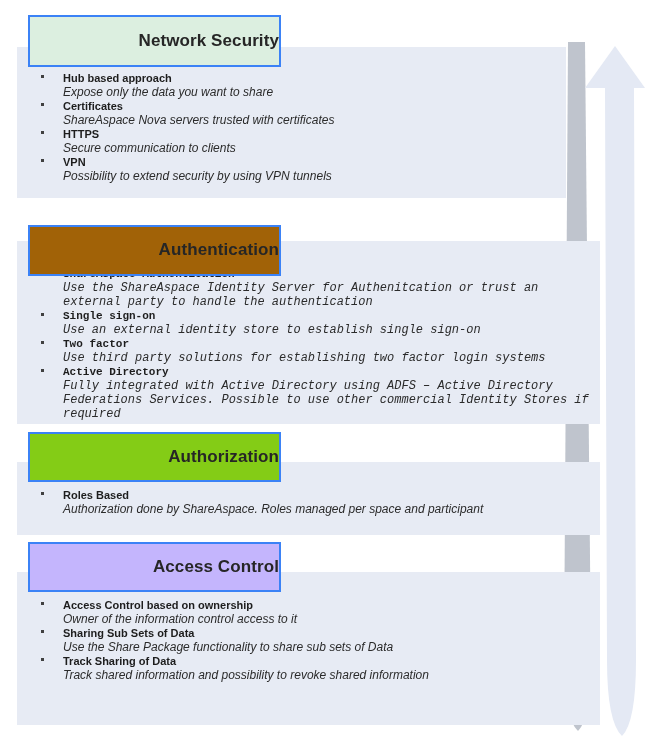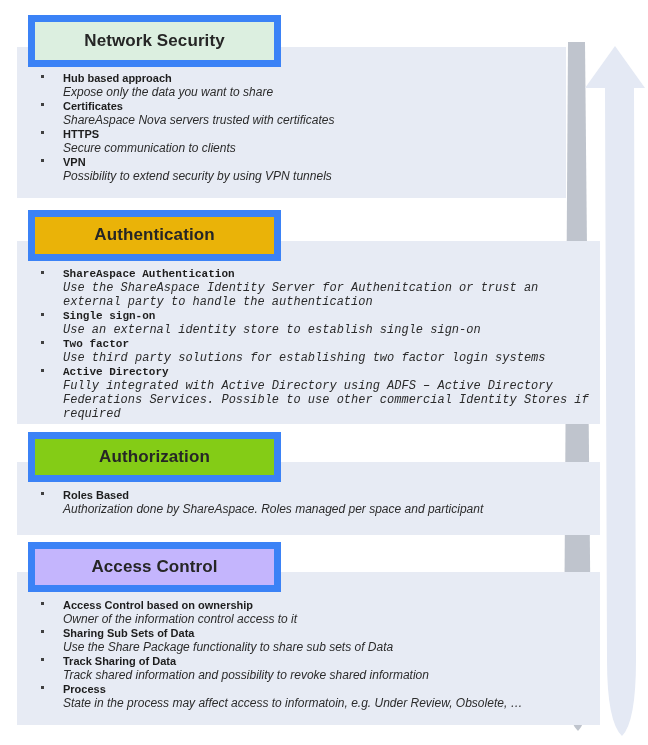--- a/index.html
+++ b/index.html
@@ -48,23 +48,23 @@
     top: 0;
   }
 
   
   .chip {
     position: absolute;
     left: 28px;
     width: 253px;
     display: flex;
     align-items: center;
-    justify-content: center;
+    justify-content: flex-end;
     box-sizing: border-box;
-    border: 7px solid #3b82f6;
+    border: 2px solid #3b82f6;
   }
   .chip-label {
     font-size: 17px;
     font-weight: bold;
     color: #262626;
     letter-spacing: 0.1px;
     text-align: center;
     line-height: 1.1;
   }
 
@@ -168,21 +168,21 @@
         </li>
         <li>
           <span class="dot"></span>
           <span class="b-title">Active Directory</span>
           <span class="b-desc">Fully integrated with Active Directory using ADFS – Active Directory Federations Services. Possible to use other commercial Identity Stores if required</span>
         </li>
       </ul>
     </div>
   </div>
 
-  <div class="chip" style="top:210px; height:51px; background:#eab308;">
+  <div class="chip" style="top:225px; height:51px; background:#a16207;">
     <span class="chip-label">Authentication</span>
   </div>
 
   <div class="panel" style="top:462px; width:583px; height:73px;">
     <div class="panel-body" style="top:26px;">
       <ul class="bullets">
         <li>
           <span class="dot"></span>
           <span class="b-title">Roles Based</span>
           <span class="b-desc">Authorization done by ShareAspace. Roles managed per space and participant</span>
@@ -206,25 +206,20 @@
         <li>
           <span class="dot"></span>
           <span class="b-title">Sharing Sub Sets of Data</span>
           <span class="b-desc">Use the Share Package functionality to share sub sets of Data</span>
         </li>
         <li>
           <span class="dot"></span>
           <span class="b-title">Track Sharing of Data</span>
           <span class="b-desc">Track shared information and possibility to revoke shared information</span>
         </li>
-        <li>
-          <span class="dot"></span>
-          <span class="b-title">Process</span>
-          <span class="b-desc">State in the process may affect access to informatoin, e.g. Under Review, Obsolete, …</span>
-        </li>
       </ul>
     </div>
   </div>
 
   <div class="chip" style="top:542px; height:50px; background:#c4b5fd;">
     <span class="chip-label">Access Control</span>
   </div>
 
 </div>
 

